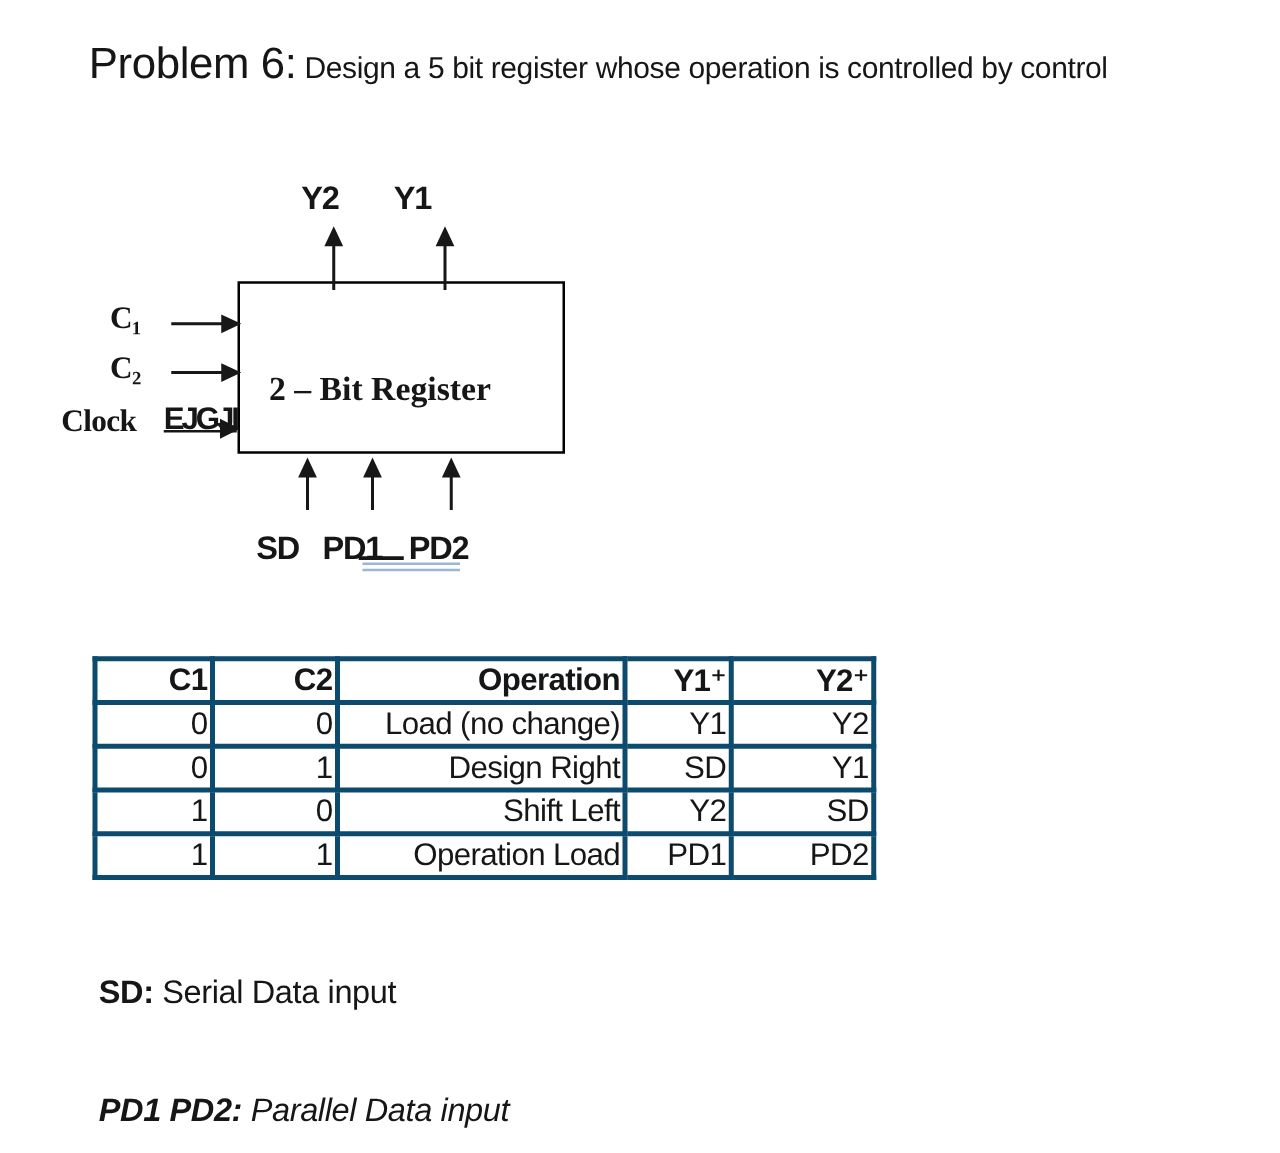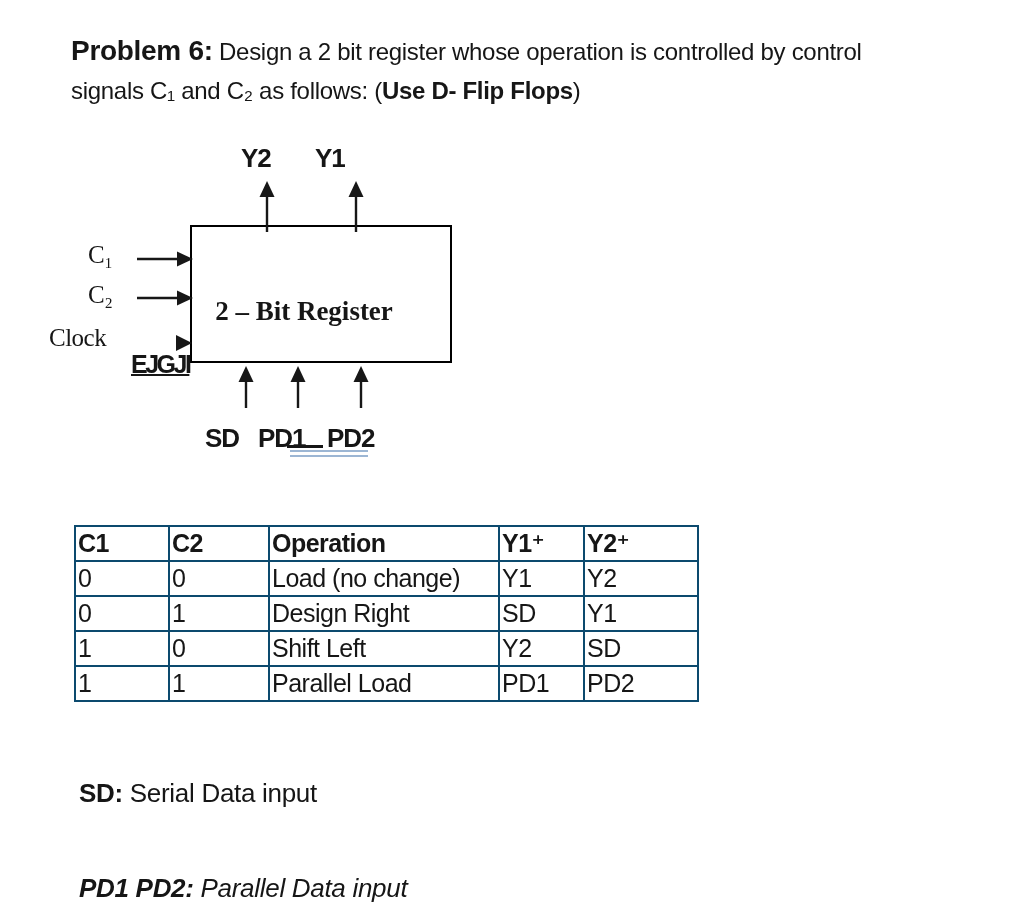--- a/index.html
+++ b/index.html
@@ -6,75 +6,74 @@
   html,body { background:#ffffff; }
   body {
     width:1024px; height:922px; position:relative; overflow:hidden;
     font-family:"Liberation Sans","DejaVu Sans",sans-serif;
     color:#161616;
   }
   .abs { position:absolute; }
 
   
   .title { left:71px; top:31px; font-size:24px; line-height:39px; letter-spacing:-0.3px; white-space:nowrap; }
-  .title .plabel { font-weight:bold; font-size:28px; }
+  .title .plabel { font-weight:normal; font-size:35px; }
   .title .b { font-weight:bold; }
 
   
   .pin-label { position:absolute; font-weight:bold; font-size:26px; letter-spacing:-1px; }
   .lbl-y2 { left:241px; top:143px; }
   .lbl-y1 { left:315px; top:143px; }
   .lbl-sd  { left:205px; top:423px; }
   .lbl-pd1 { left:258px; top:423px; }
   .lbl-pd2 { left:327px; top:423px; }
 
   .register-box { left:190px; top:225px; width:262px; height:138px; border:2.5px solid #000; background:#fff; }
   .register-box-label {
     left:190px; top:296px; width:228px; text-align:center;
     font-family:"Liberation Serif","DejaVu Serif",serif; font-weight:bold; font-size:27px;
   }
-  .serif-label { position:absolute; font-family:"Liberation Serif","DejaVu Serif",serif; font-weight:normal; font-size:25px; letter-spacing:-0.5px; }
+  .serif-label { position:absolute; font-family:"Liberation Serif","DejaVu Serif",serif; font-weight:bold; font-size:25px; letter-spacing:-0.5px; }
   .lbl-c1 { left:88px; top:241px; }
   .lbl-c2 { left:88px; top:281px; }
   .lbl-clock { left:49px; top:324px; }
   .clock-glyph {
     left:131px; top:321px; font-weight:bold; font-size:25px; letter-spacing:-2.5px;
-    text-decoration:underline; text-decoration-thickness:2px;margin-top:29px;
+    text-decoration:underline; text-decoration-thickness:2px;
   }
 
   .pd-underscore { left:287px; top:445px; width:36px; height:3px; background:#161616; }
   .grammar-underline { left:290px; top:450px; width:78px; height:7px;
     border-top:2px solid #9cb6d4; border-bottom:2px solid #9cb6d4; }
 
   svg.arrows { position:absolute; left:0; top:0; pointer-events:none; }
   svg.arrows line { stroke:#171717; stroke-width:2.4; }
   svg.arrows polygon { fill:#171717; }
 
   
   .table-wrap { left:74px; top:525px; }
   table.truth { border-collapse:collapse; table-layout:fixed; }
   table.truth th, table.truth td {
-    border:2px solid #0c4a6e; height:35px; text-align:left; vertical-align:middle;
+    border:4px solid #0c4a6e; height:35px; text-align:right; vertical-align:middle;
     font-size:25px; letter-spacing:-0.5px; padding:0 2px; overflow:hidden; white-space:nowrap;
   }
   table.truth th { font-weight:bold; }
   .c-c1{width:94px;} .c-c2{width:100px;} .c-op{width:230px;} .c-y1{width:85px;} .c-y2{width:114px;}
 
   
   .legend { position:absolute; font-size:26px; letter-spacing:-0.3px; white-space:nowrap; }
   .legend .b { font-weight:bold; }
   .legend-sd { left:79px; top:778px; }
   .legend-pd { left:79px; top:873px;font-style:italic; }
 </style>
 </head>
 <body>
 
 <div class="abs title">
-  <div><span class="plabel">Problem 6:</span><span> Design a 2 bit register whose operation is controlled by control</span></div>
-  <div><span>signals C₁ and C₂ as follows: (</span><span class="b">Use D- Flip Flops</span><span>)</span></div>
+  <div><span class="plabel">Problem 6:</span><span> Design a 5 bit register whose operation is controlled by control</span></div>
 </div>
 
 <div class="abs register-box"></div>
 <div class="abs register-box-label">2 – Bit Register</div>
 
 <span class="pin-label lbl-y2">Y2</span>
 <span class="pin-label lbl-y1">Y1</span>
 
 <span class="serif-label lbl-c1">C₁</span>
 <span class="serif-label lbl-c2">C₂</span>
@@ -155,21 +154,21 @@
     <tr>
       <td>1</td>
       <td>0</td>
       <td>Shift Left</td>
       <td>Y2</td>
       <td>SD</td>
     </tr>
     <tr>
       <td>1</td>
       <td>1</td>
-      <td>Parallel Load</td>
+      <td>Operation Load</td>
       <td>PD1</td>
       <td>PD2</td>
     </tr>
   </tbody>
     </table>
 </div>
 
 <div class="legend legend-sd"><span class="b">SD:</span><span> Serial Data input</span></div>
 <div class="legend legend-pd"><span class="b">PD1 PD2:</span><span> Parallel Data input</span></div>
 

